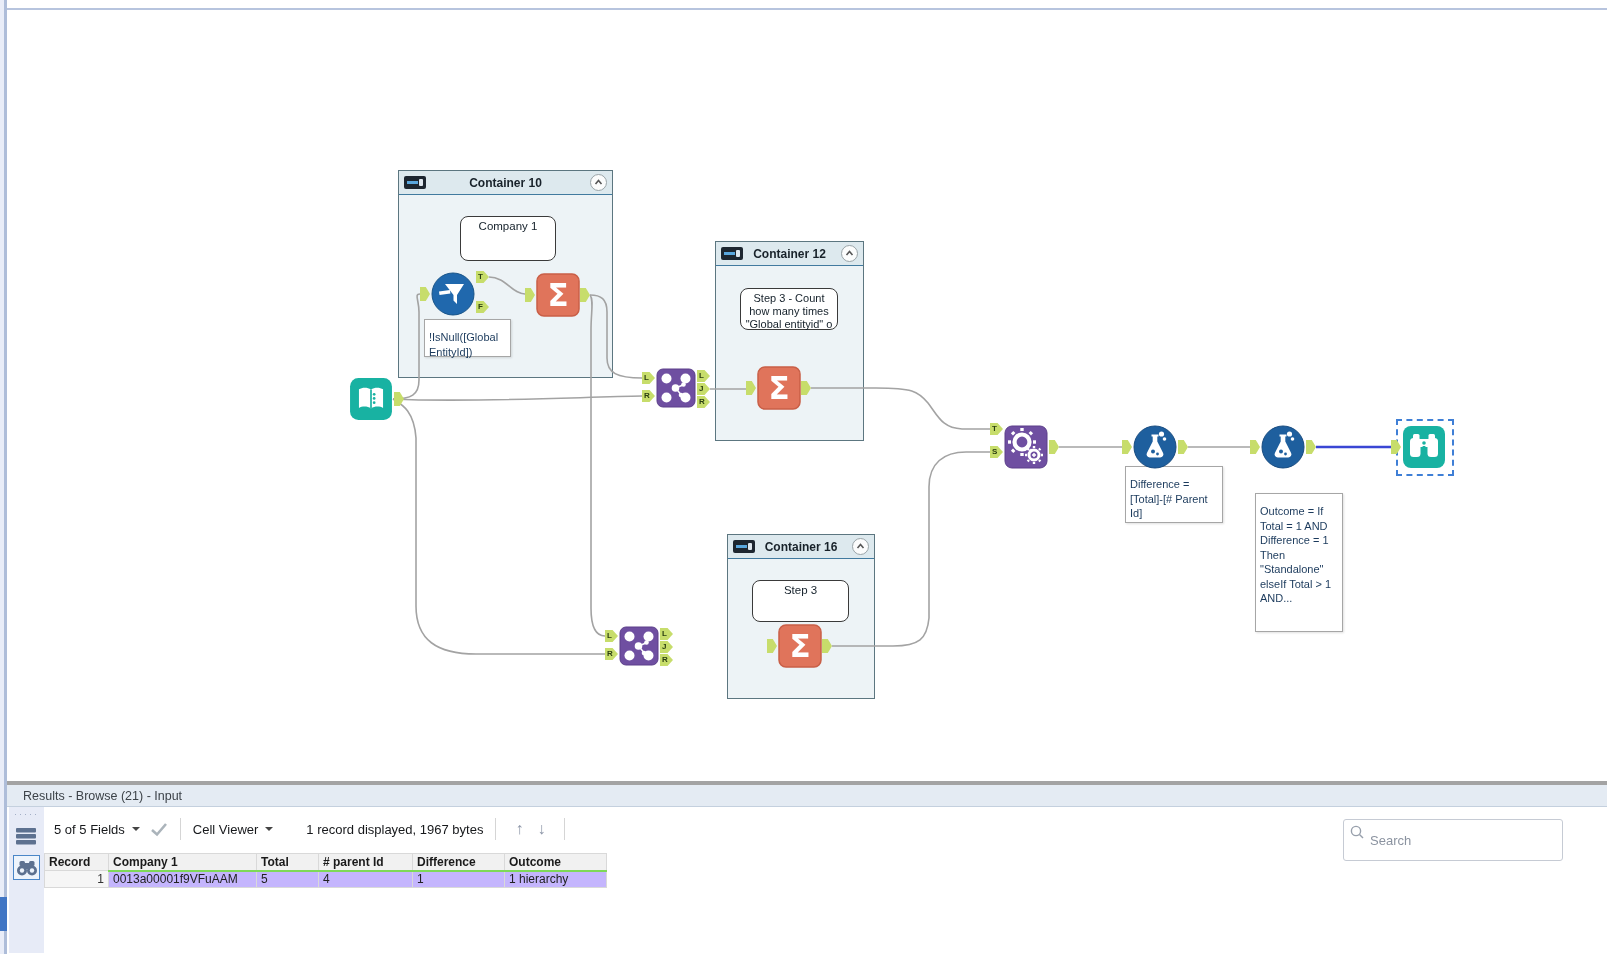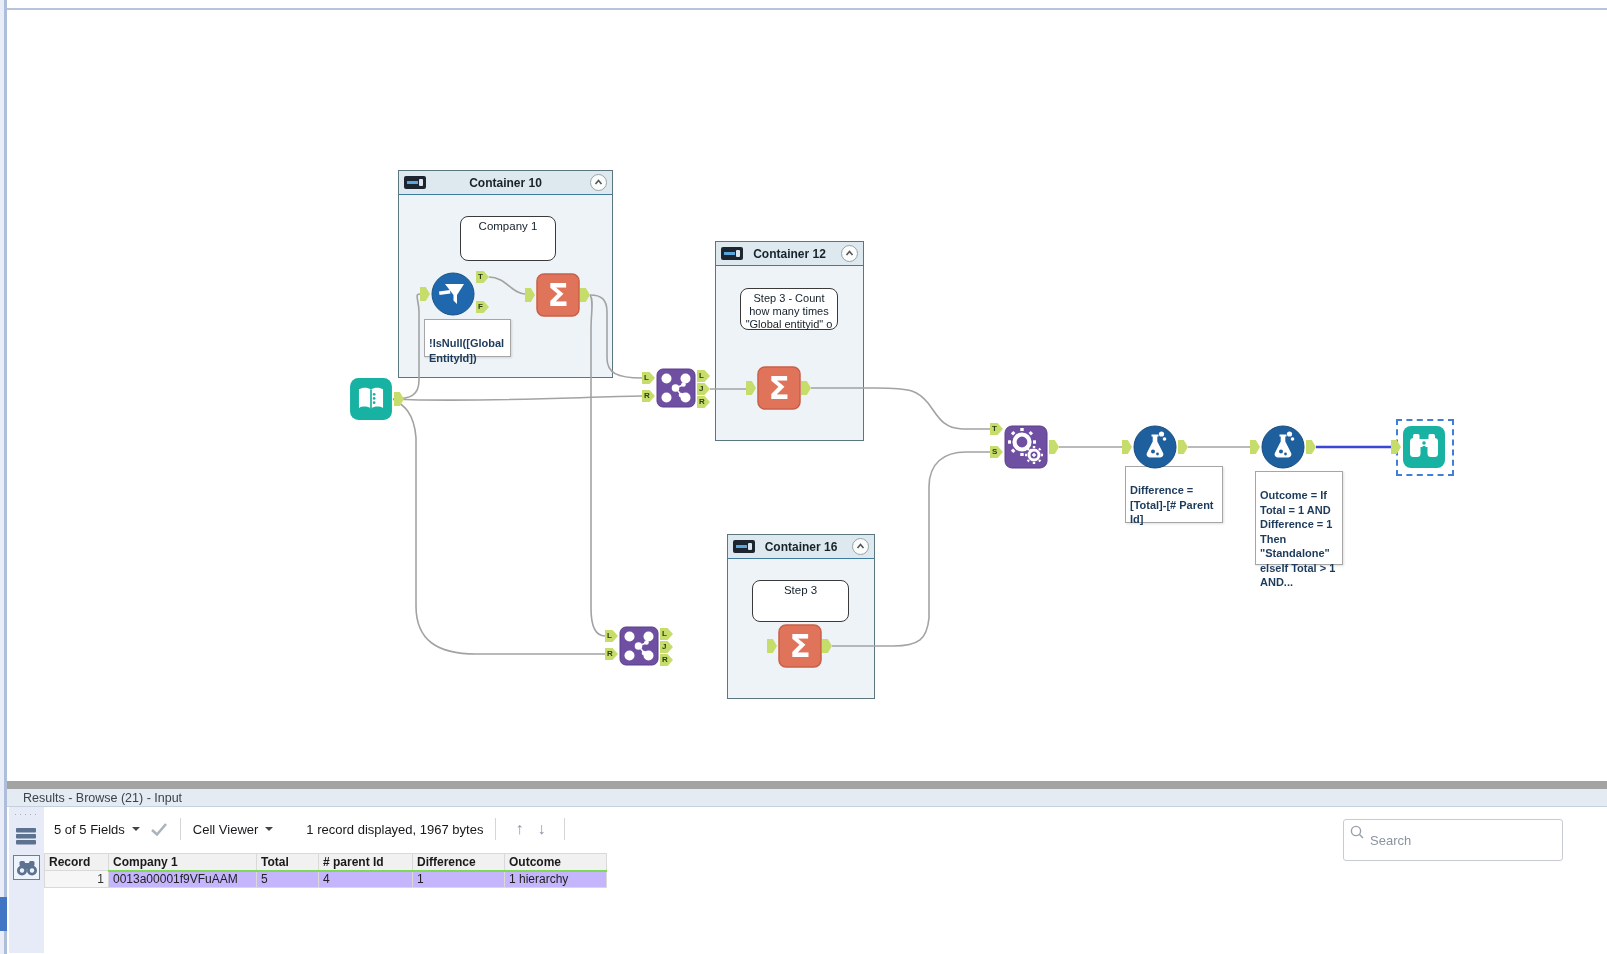--- a/index.html
+++ b/index.html
@@ -17,33 +17,33 @@
   #canvas{position:absolute;left:0;top:0;width:1607px;height:781px}
   .container-box{position:absolute;border:1px solid #5c7680;background:#edf3f6;z-index:1}
   .container-hdr{height:24px;background:#dde9ee;border-bottom:1px solid #417a9f;display:flex;align-items:center;position:relative}
   .container-title{flex:1;text-align:center;font-size:12px;font-weight:bold;color:#18222a}
   .ctoggle{position:absolute;left:5px;top:5px;width:22px;height:13px;background:#1d2630;border-radius:2px}
   .ctoggle .bar{position:absolute;left:3px;top:5px;width:11px;height:3px;background:#5aa7dd}
   .ctoggle .knob{position:absolute;right:3px;top:3px;width:4px;height:7px;background:#dfe7ee;border-radius:1px}
   .collapse-btn{position:absolute;right:5px;top:3px;width:17px;height:17px;border:1px solid #9aa4a8;border-radius:50%;background:#fbfcfc;display:flex;align-items:center;justify-content:center}
 
   .comment{position:absolute;background:#fff;border:1px solid #3a3a3a;border-radius:8px;z-index:3;font-size:11.5px;color:#14202a;text-align:center;padding-top:3px;white-space:pre-line;line-height:13px}
-  .annot{position:absolute;background:#fff;border:1px solid #a6a6a6;z-index:3;font-size:11px;font-weight:bold;color:#1b3a5c;padding:16px 4px;white-space:pre-line;line-height:14.5px;box-shadow:1px 1px 2px rgba(0,0,0,.12)}
+  .annot{position:absolute;background:#fff;border:1px solid #a6a6a6;z-index:3;font-size:11px;font-weight:normal;color:#1b3a5c;padding:10px 4px;white-space:pre-line;line-height:14.5px;box-shadow:1px 1px 2px rgba(0,0,0,.12)}
 
   #wires{position:absolute;left:0;top:0;z-index:2}
   #wires path{fill:none}
   .tool{position:absolute;z-index:3}
   .anchor{position:absolute;z-index:4;background:#c7dd6b;clip-path:polygon(0 0,58% 0,100% 50%,58% 100%,0 100%)}
   .anchor.plain{width:10px;height:14px}
   .anchor.lbl{width:13px;height:12px;font-size:8px;font-weight:bold;color:#2a3d10;line-height:12px;padding-left:2px}
   .selbox{position:absolute;border:2px dashed #3f7fd6;z-index:2}
 
   
   #results{position:absolute;left:7px;top:781px;width:1600px;height:173px;background:#fff}
-  .res-hdr{height:26px;background:#e4ebf3;border-top:8px solid #a3a3a3;border-bottom:1px solid #c4d0de;display:flex;align-items:center}
+  .res-hdr{height:26px;background:#e4ebf3;border-top:4px solid #a3a3a3;border-bottom:1px solid #c4d0de;display:flex;align-items:center}
   .res-hdr span{margin-left:16px;font-size:12.5px;color:#3c4248}
   .res-body{position:relative;display:flex;height:146px}
   .rail{width:35px;margin-left:2px;background:#e7ebf7;display:flex;flex-direction:column;align-items:center;padding-top:3px}
   .grip{color:#9aa6c0;font-size:9px;letter-spacing:2px;line-height:8px}
   .rail-btn{margin-top:6px;width:27px;height:25px;display:flex;align-items:center;justify-content:center}
   .rail-btn.sel{border:1.5px solid #4a86c8;background:#eef4fc}
   .res-content{flex:1;position:relative}
   .res-toolbar{height:44px;display:flex;align-items:center;padding-left:10px;color:#16181b;font-size:13px}
   .tb-caret{width:0;height:0;border-left:4px solid transparent;border-right:4px solid transparent;border-top:4.5px solid #444;margin-left:7px}
   .tb-sep{width:1px;height:22px;background:#d5d5d5;margin:0 12px}
@@ -119,21 +119,21 @@
     <div class="comment" style="left:740px;top:288px;width:98px;height:42px;font-size:11px">Step 3 - Count
 how many times
 "Global entityid" o</div>
     <div class="comment" style="left:752px;top:580px;width:97px;height:42px">Step 3</div>
 
     <div class="annot" style="left:424px;top:319px;width:87px;height:38px">!IsNull([Global
 EntityId])</div>
     <div class="annot" style="left:1125px;top:466px;width:98px;height:57px">Difference =
 [Total]-[# Parent
 Id]</div>
-    <div class="annot" style="left:1255px;top:471px;width:88px;height:94px">Outcome = If
+    <div class="annot" style="left:1255px;top:493px;width:88px;height:139px">Outcome = If
 Total = 1 AND
 Difference = 1
 Then
 "Standalone"
 elseIf Total &gt; 1
 AND...</div>
 
     <svg id="wires" width="1607" height="781">
       <path d="M393 399 C411 399 419 395 419 380 L419 312 C419 300 414 294 420 294" stroke="#a3a3a3" stroke-width="1.6"></path>
       <path d="M393 399 C470 403 580 397 642 396" stroke="#a3a3a3" stroke-width="1.6"></path>

